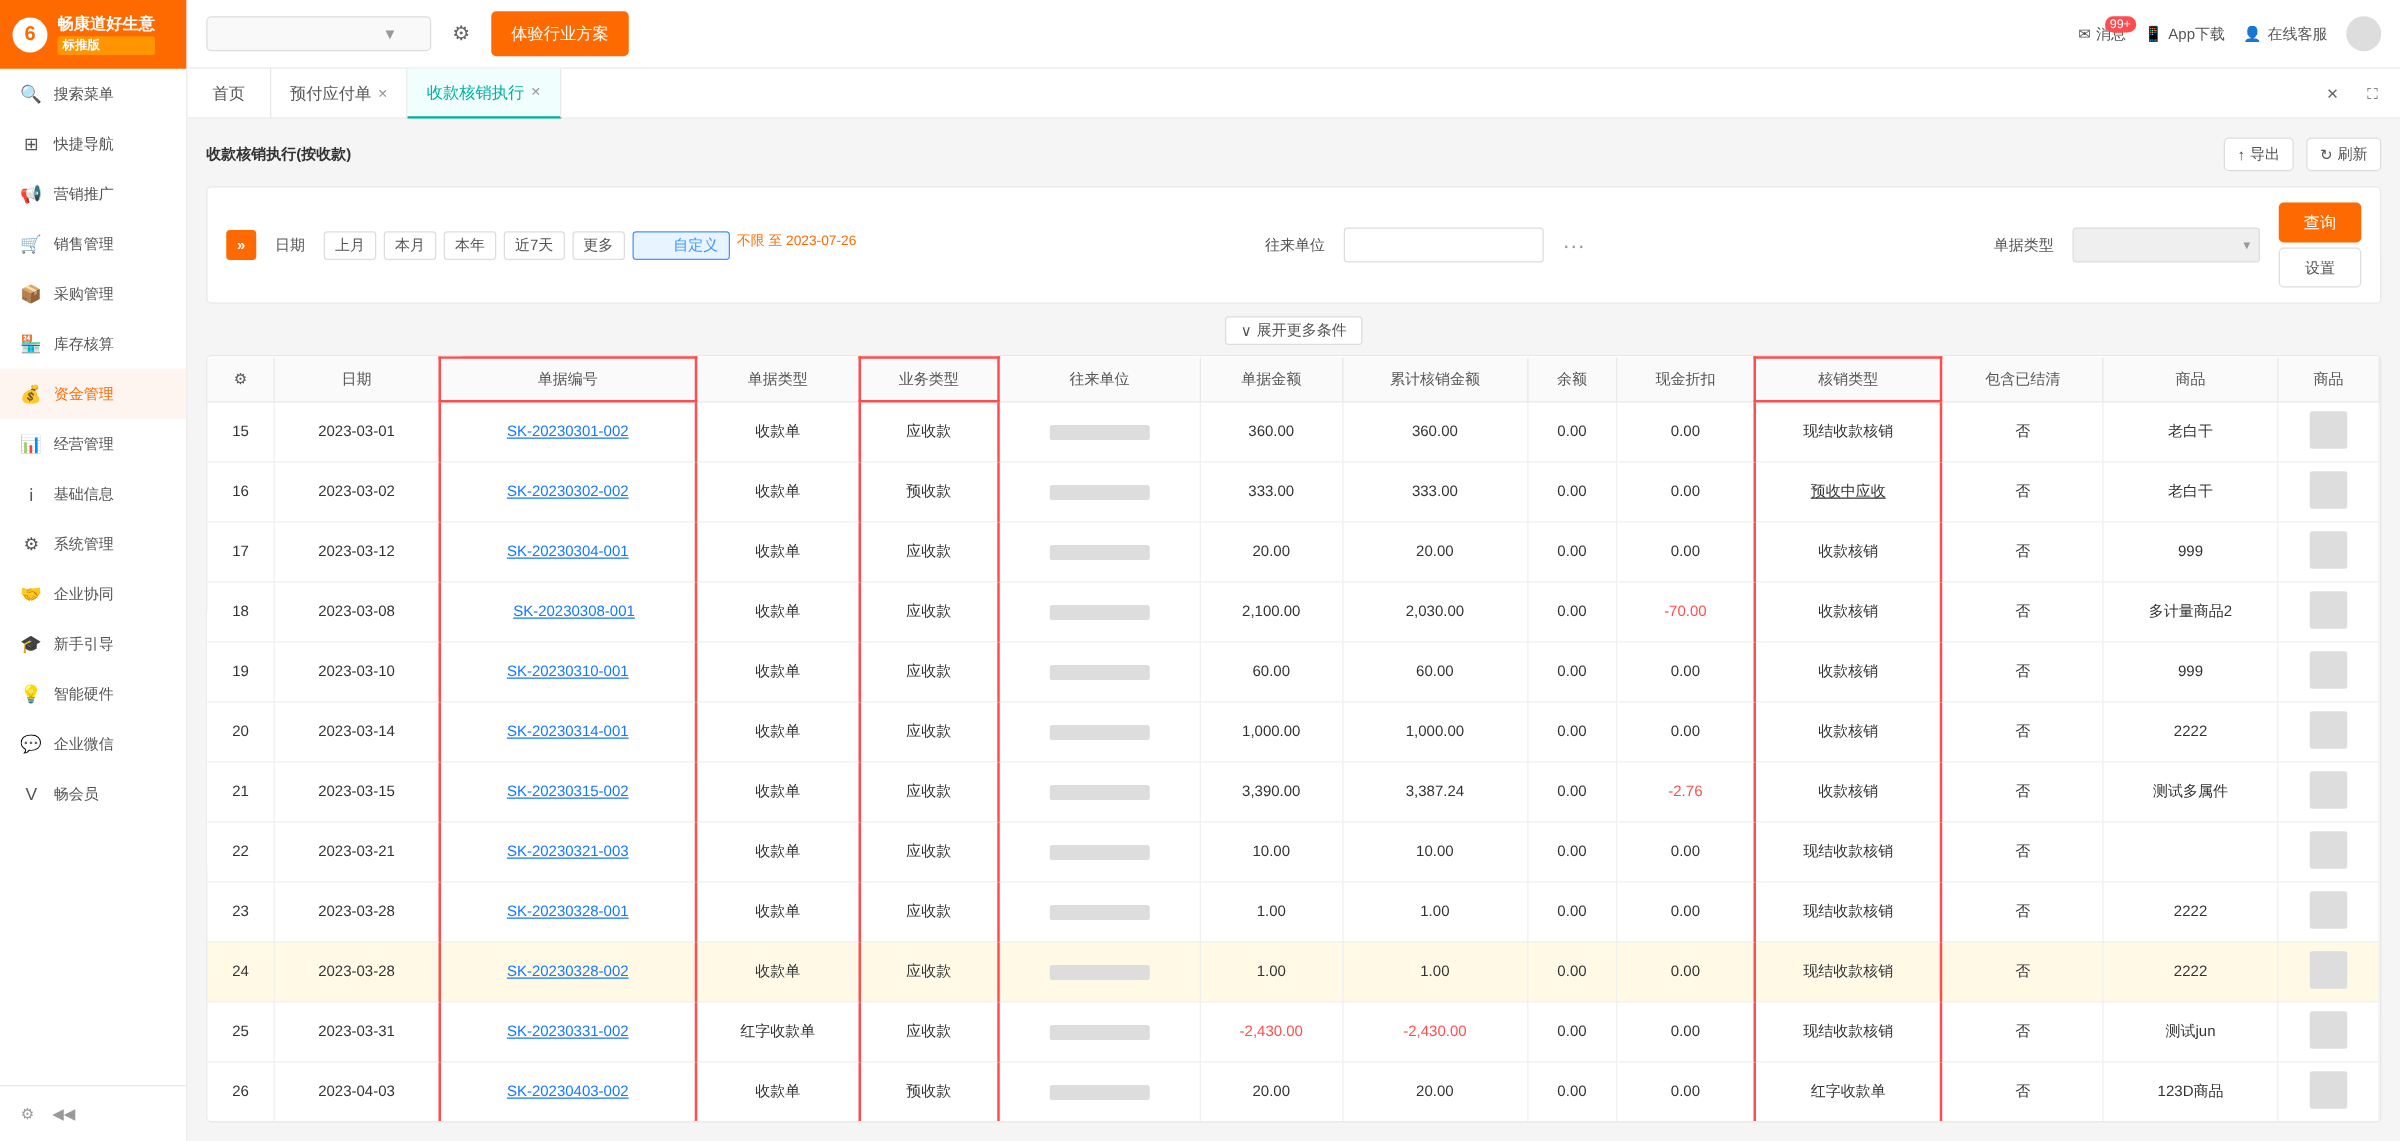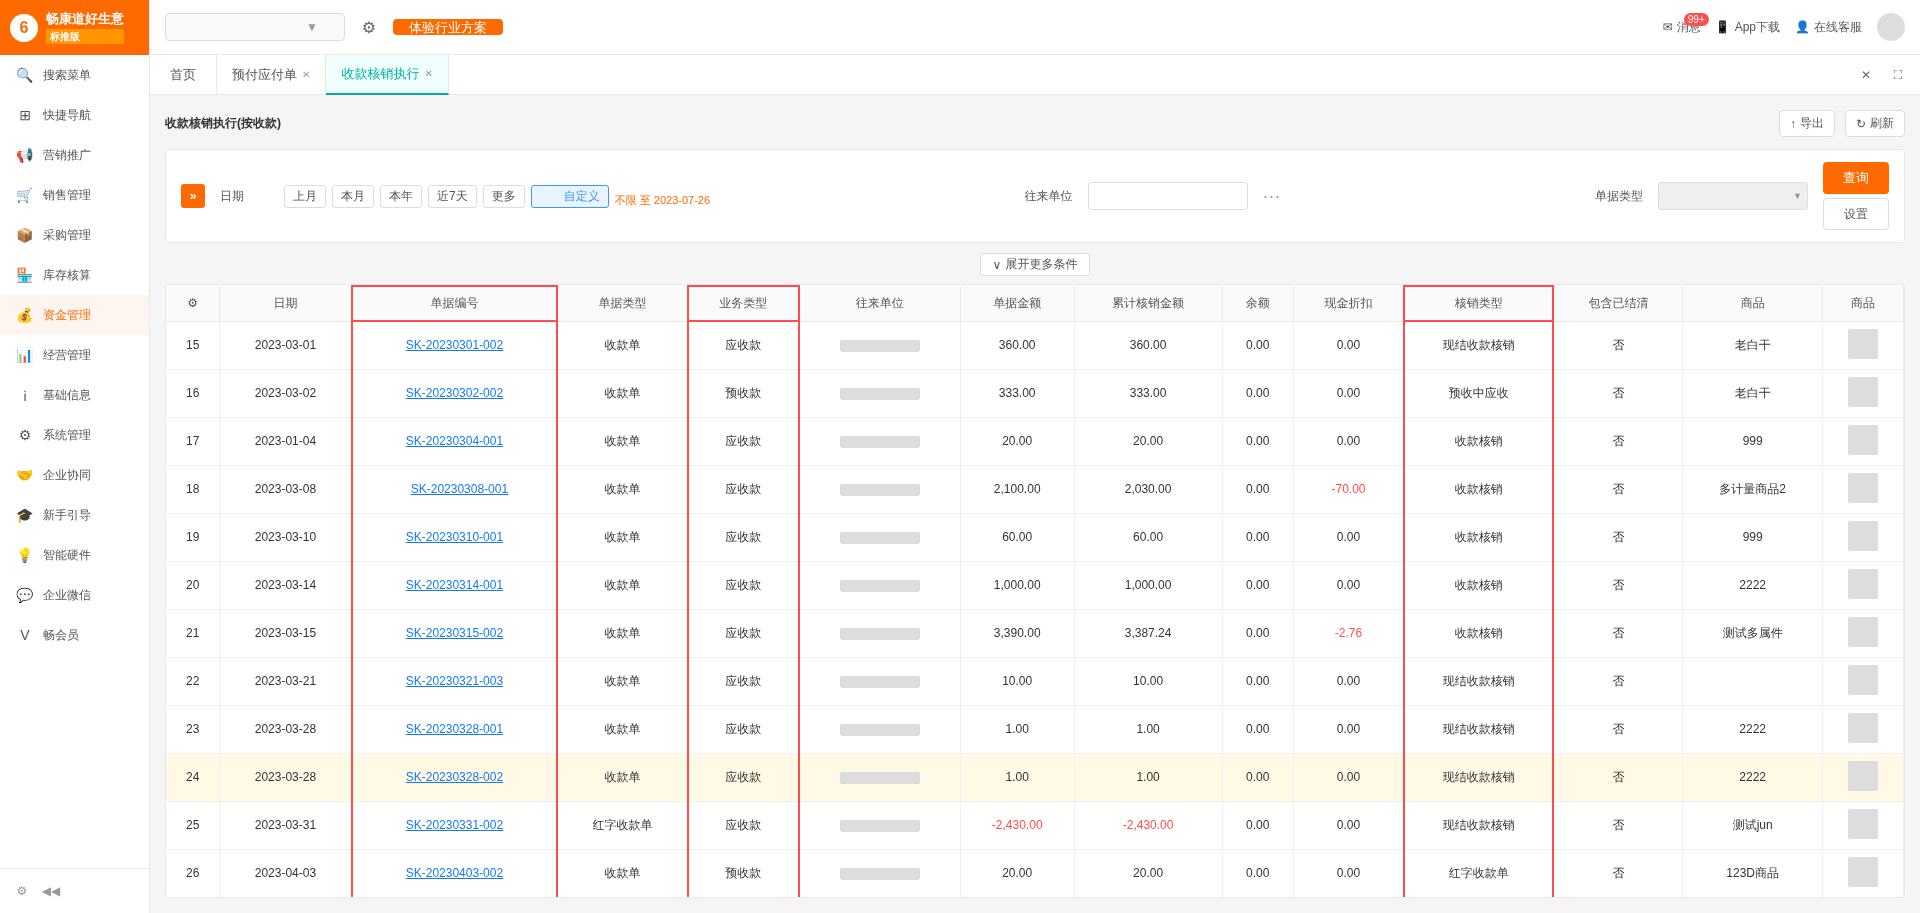--- a/index.html
+++ b/index.html
@@ -22,21 +22,21 @@
 
     
     .main { flex: 1; display: flex; flex-direction: column; height: 913px; overflow: hidden; }
 
     
     .topbar { height: 55px; background: #fff; border-bottom: 1px solid #e8e8e8; display: flex; align-items: center; padding: 0 15px; gap: 10px; flex-shrink: 0; }
     .topbar-search { flex: 0 0 180px; height: 28px; border: 1px solid #ddd; border-radius: 4px; display: flex; align-items: center; padding: 0 8px; background: #f9f9f9; }
     .topbar-search input { border: none; background: transparent; font-size: 12px; width: 130px; outline: none; }
     .topbar-chevron { color: #999; cursor: pointer; margin-left: 2px; }
     .topbar-gear { width: 28px; height: 28px; display: flex; align-items: center; justify-content: center; cursor: pointer; color: #666; font-size: 16px; }
-    .topbar-solution-btn { height: 16px; padding: 0 16px; background: #ff6a00; color: white; border: none; border-radius: 4px; cursor: pointer; font-size: 13px; }
+    .topbar-solution-btn { height: 36px; padding: 0 16px; background: #ff6a00; color: white; border: none; border-radius: 4px; cursor: pointer; font-size: 13px; }
     .topbar-spacer { flex: 1; }
     .topbar-actions { display: flex; align-items: center; gap: 15px; }
     .topbar-action { display: flex; align-items: center; gap: 4px; cursor: pointer; color: #555; font-size: 12px; position: relative; }
     .topbar-badge { background: #ff4d4f; color: white; font-size: 10px; border-radius: 8px; padding: 1px 4px; position: absolute; top: -6px; right: -8px; }
     .topbar-avatar { width: 28px; height: 28px; border-radius: 50%; background: #ddd; }
 
     
     .tabbar { height: 40px; background: #fff; border-bottom: 1px solid #e8e8e8; display: flex; align-items: center; padding: 0; flex-shrink: 0; }
     .tab-home { padding: 0 20px; height: 40px; display: flex; align-items: center; color: #555; cursor: pointer; font-size: 13px; border-right: 1px solid #e8e8e8; }
     .tab-item { padding: 0 15px; height: 40px; display: flex; align-items: center; color: #555; cursor: pointer; font-size: 13px; border-right: 1px solid #e8e8e8; gap: 5px; }
@@ -51,21 +51,21 @@
     .page-header { display: flex; align-items: center; justify-content: space-between; margin-bottom: 12px; }
     .page-title { font-size: 12px; font-weight: bold; color: #333; }
     .page-actions { display: flex; gap: 10px; }
     .page-action-btn { display: flex; align-items: center; gap: 4px; padding: 4px 10px; border: 1px solid #ddd; border-radius: 4px; cursor: pointer; background: white; color: #555; font-size: 12px; }
 
     
     .filter-area { background: white; border-radius: 4px; padding: 12px 15px; margin-bottom: 10px; border: 1px solid #e8e8e8; }
     .filter-row { display: flex; align-items: center; gap: 15px; flex-wrap: wrap; }
     .filter-expand-btn { width: 24px; height: 24px; background: #ff6a00; color: white; border-radius: 3px; display: flex; align-items: center; justify-content: center; cursor: pointer; font-size: 12px; font-weight: bold; flex-shrink: 0; }
     .filter-label { font-size: 12px; color: #555; white-space: nowrap; }
-    .filter-date-options { display: flex; gap: 6px; align-items: flex-end; flex-wrap: wrap; margin-left: 25px; }
+    .filter-date-options { display: flex; gap: 6px; align-items: flex-start; flex-wrap: wrap; }
     .filter-date-btn { padding: 2px 8px; border: 1px solid #ddd; border-radius: 3px; cursor: pointer; font-size: 12px; color: #555; background: white; }
     .filter-date-btn.custom { background: #e8f4ff; border-color: #4096ff; color: #4096ff; padding-left: 32px; }
     .filter-date-sub { color: #ff6a00; font-size: 11px; }
     .filter-input { height: 28px; border: 1px solid #ddd; border-radius: 3px; padding: 0 8px; font-size: 12px; min-width: 150px; outline: none; }
     .filter-dots { color: #999; font-size: 18px; cursor: pointer; }
     .filter-select { height: 28px; border: 1px solid #ddd; border-radius: 3px; padding: 0 24px 0 8px; font-size: 12px; min-width: 150px; outline: none; appearance: none; cursor: pointer; }
     .filter-select-wrap { position: relative; }
     .filter-select-wrap::after { content: '▼'; position: absolute; right: 6px; top: 50%; transform: translateY(-50%); font-size: 9px; color: #999; pointer-events: none; }
     .query-btn { height: 32px; padding: 0 20px; background: #ff6a00; color: white; border: none; border-radius: 4px; cursor: pointer; font-size: 13px; }
     .set-btn { height: 32px; padding: 0 16px; background: white; color: #555; border: 1px solid #ddd; border-radius: 4px; cursor: pointer; font-size: 12px; margin-top: 2px; }
@@ -312,28 +312,28 @@
     <td>16</td>
     <td>2023-03-02</td>
     <td style="border-left:2px solid #ff4d4f;border-right:2px solid #ff4d4f;"><span class="link">SK-20230302-002</span></td>
     <td>收款单</td>
     <td style="border-left:2px solid #ff4d4f;border-right:2px solid #ff4d4f;">预收款</td>
     <td><span style="display:inline-block;width:80px;height:12px;background:#ddd;border-radius:2px;vertical-align:middle;"></span></td>
     <td class="">333.00</td>
     <td class="">333.00</td>
     <td>0.00</td>
     <td class="">0.00</td>
-    <td style="border-left:2px solid #ff4d4f;border-right:2px solid #ff4d4f;">预收中应收</td>
+    <td style="border-left:2px solid #ff4d4f;border-right:2px solid #ff4d4f;text-decoration:underline;">预收中应收</td>
     <td>否</td>
     <td>老白干</td>
     <td><span style="display:inline-block;width:30px;height:30px;background:#ddd;border-radius:2px;"></span></td>
   </tr>
             <tr>
     <td>17</td>
-    <td>2023-01-04</td>
+    <td>2023-03-12</td>
     <td style="border-left:2px solid #ff4d4f;border-right:2px solid #ff4d4f;margin-top:10px;"><span class="link">SK-20230304-001</span></td>
     <td>收款单</td>
     <td style="border-left:2px solid #ff4d4f;border-right:2px solid #ff4d4f;">应收款</td>
     <td><span style="display:inline-block;width:80px;height:12px;background:#ddd;border-radius:2px;vertical-align:middle;"></span></td>
     <td class="">20.00</td>
     <td class="">20.00</td>
     <td>0.00</td>
     <td class="">0.00</td>
     <td style="border-left:2px solid #ff4d4f;border-right:2px solid #ff4d4f;">收款核销</td>
     <td>否</td>

